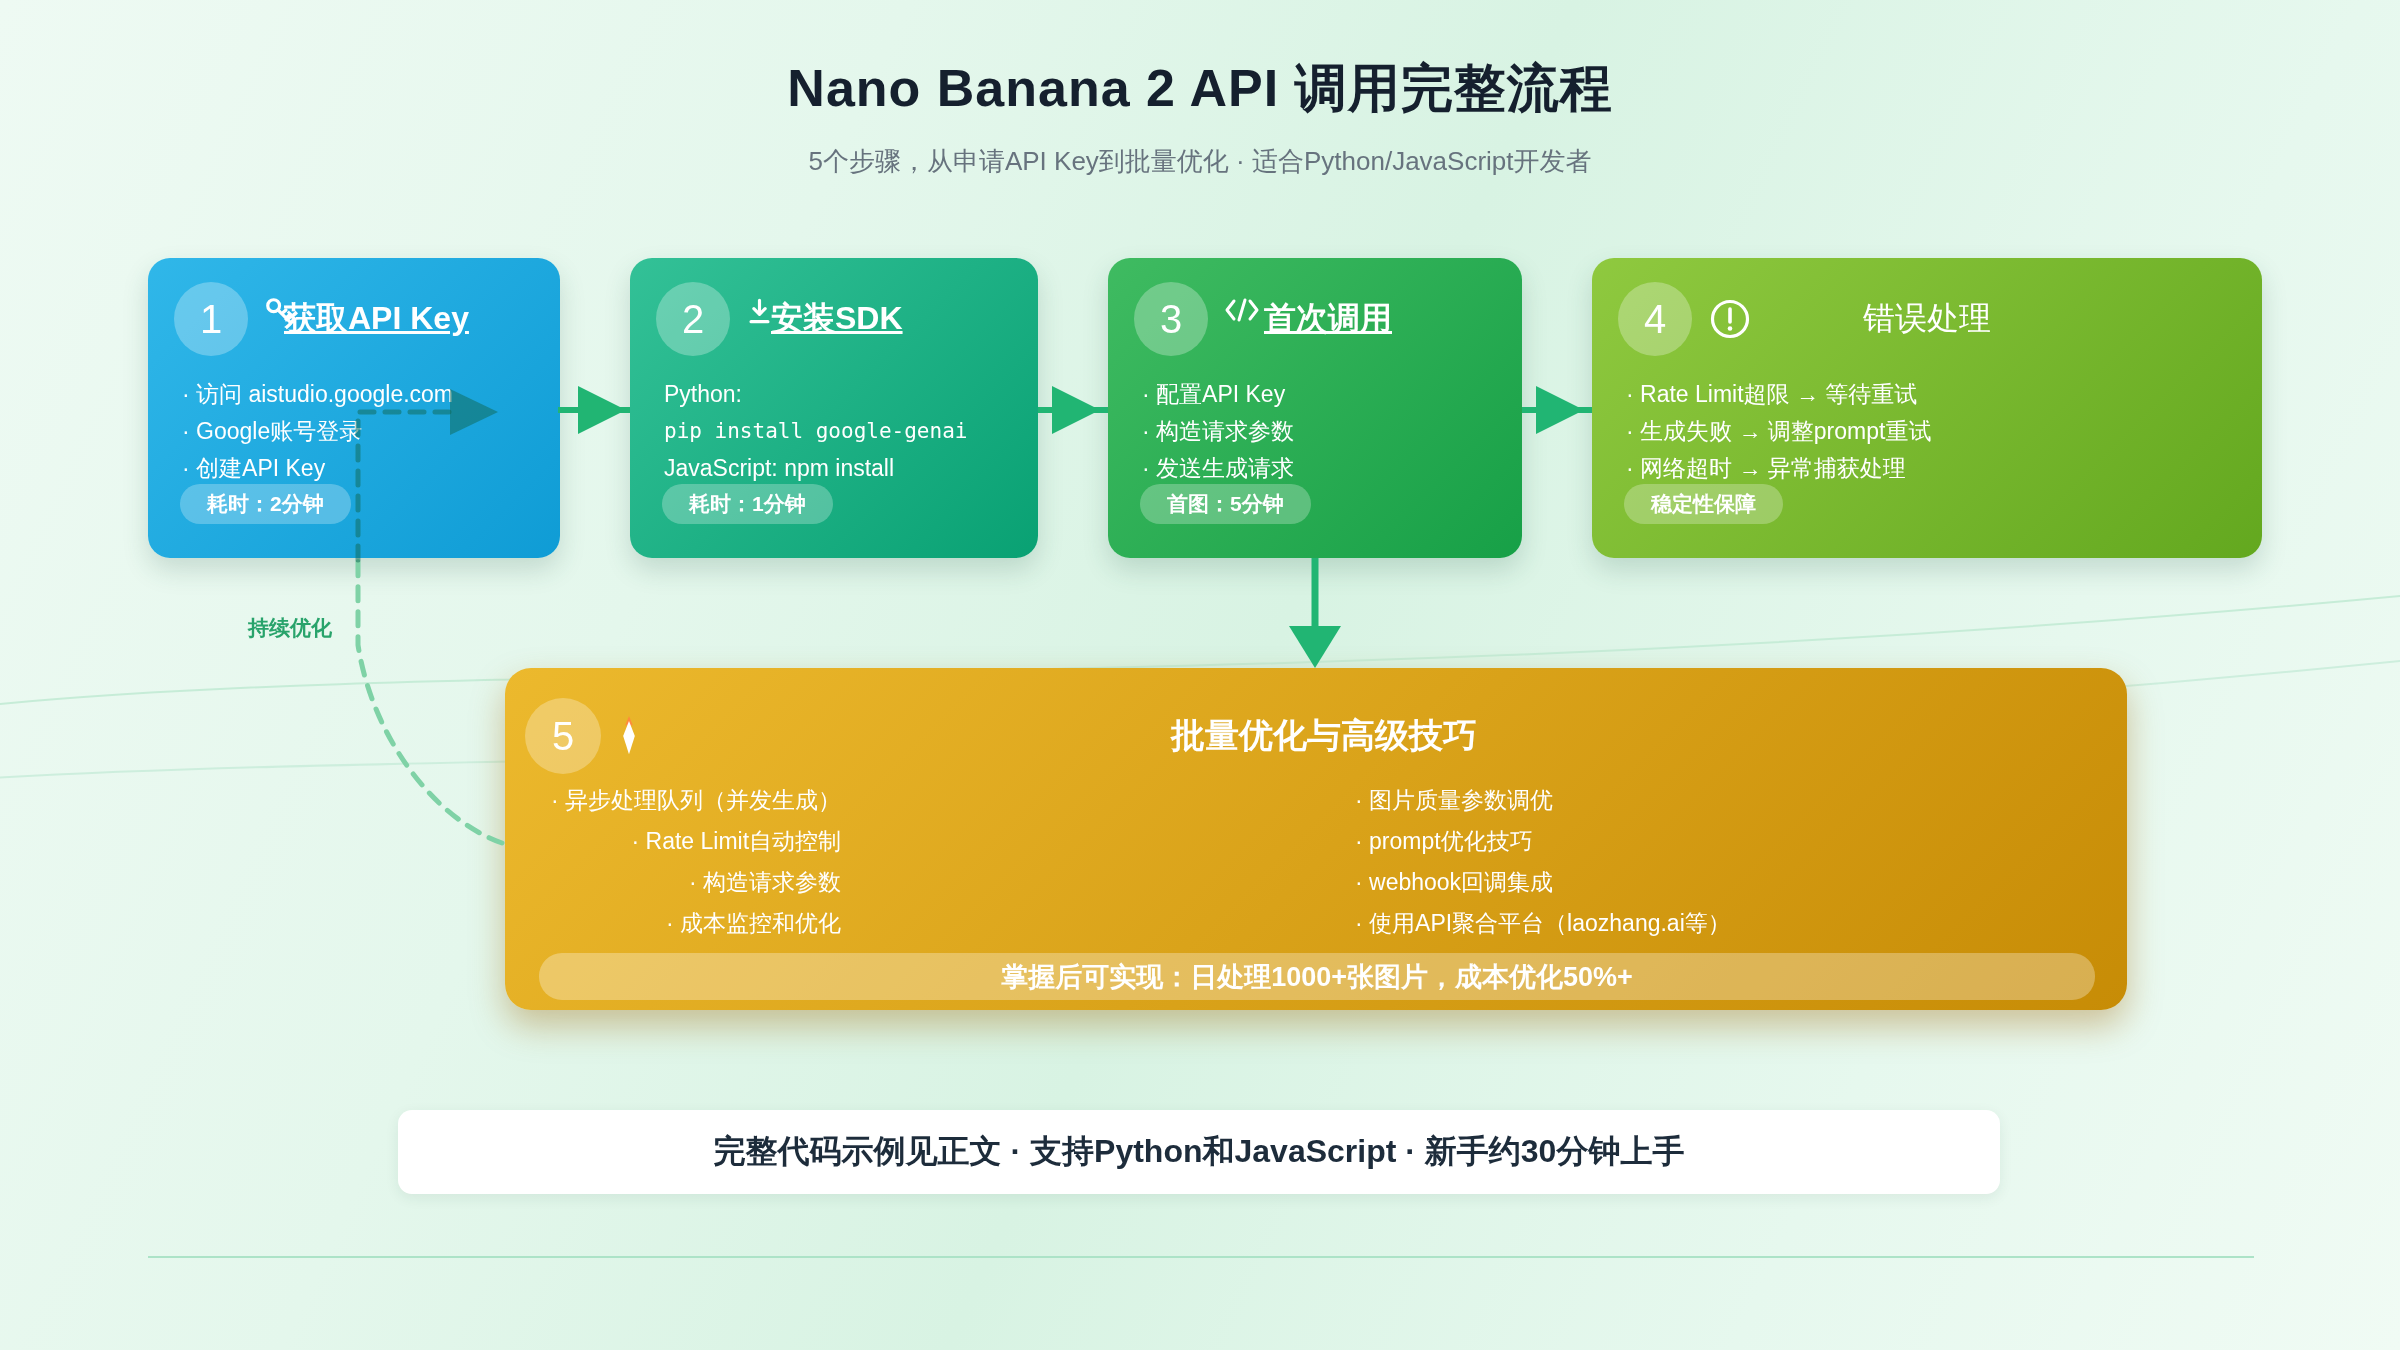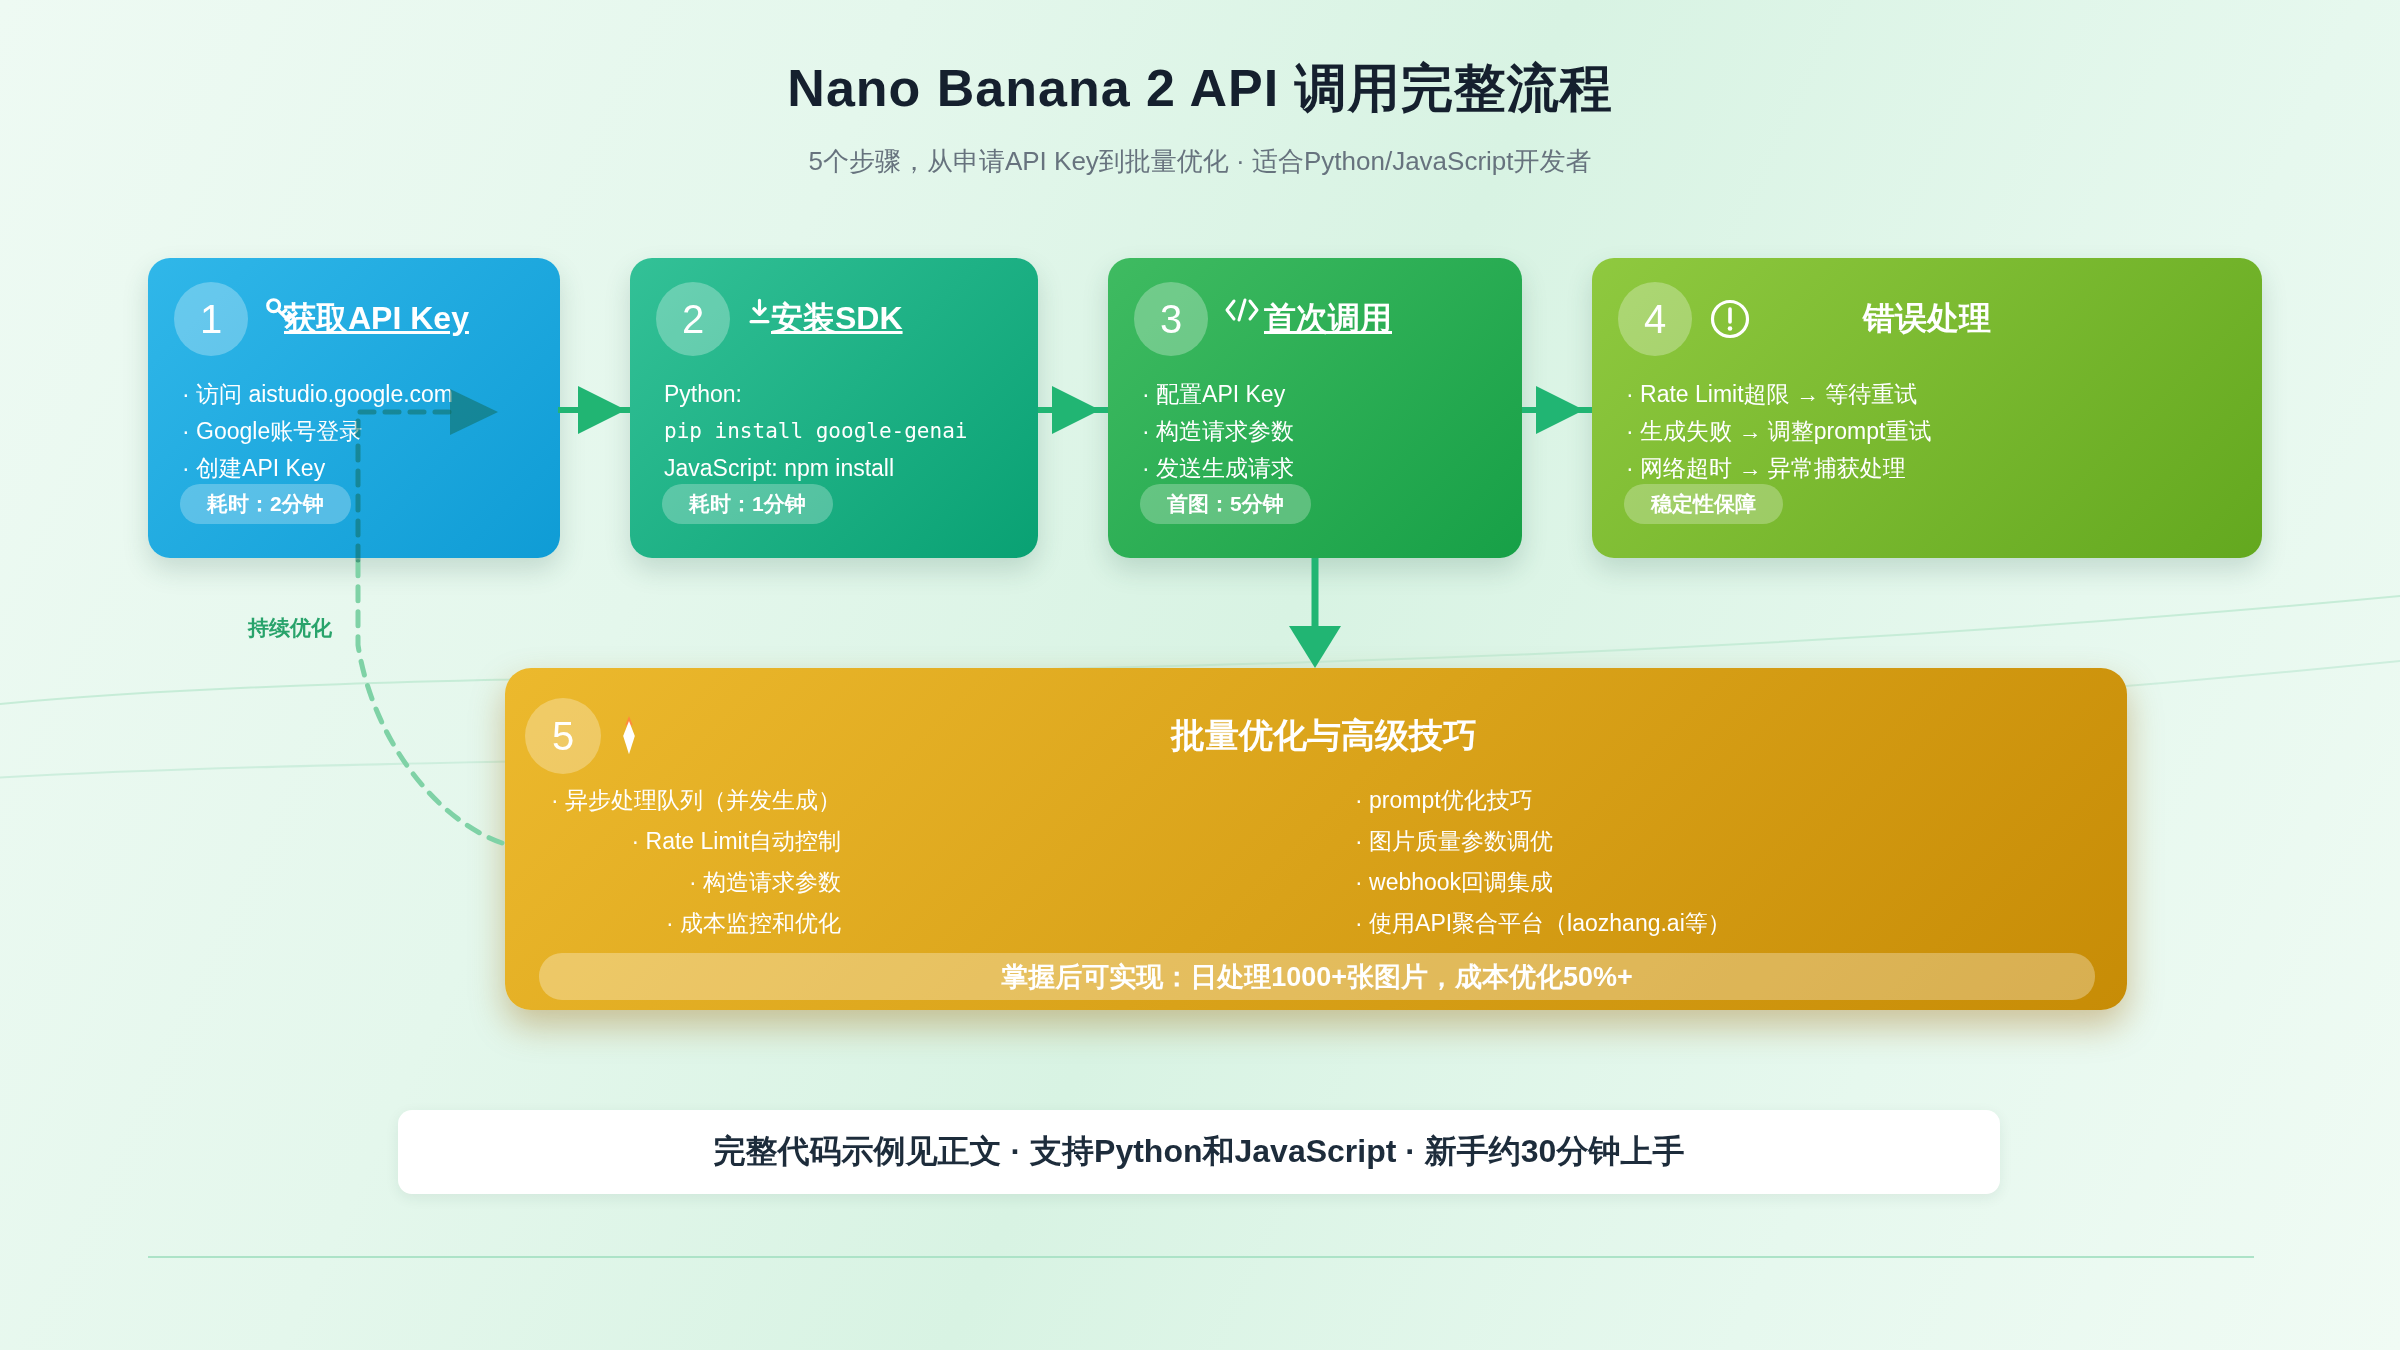--- a/index.html
+++ b/index.html
@@ -25,21 +25,21 @@
     box-shadow:0 16px 34px rgba(160,105,10,0.38);}
 
   .num{position:absolute;left:26px;top:24px;width:74px;height:74px;border-radius:50%;
     background:rgba(255,255,255,0.28);display:flex;align-items:center;justify-content:center;
     font-size:40px;font-weight:500;}
   .head{position:absolute;left:116px;top:24px;height:74px;display:flex;align-items:center;
     font-size:32px;font-weight:700;white-space:nowrap;text-decoration:underline;}
   .head .icon{display:flex;margin-right:4px;}
   .icon-overlap{margin-right:-10px !important;position:relative;top:-8px;}
   .center-title{position:absolute;left:0;right:0;top:24px;height:74px;display:flex;
-    align-items:center;justify-content:center;font-size:32px;font-weight:700;}
+    align-items:center;justify-content:center;font-size:32px;font-weight:400;}
   .head-icon-abs{position:absolute;left:116px;top:24px;height:74px;display:flex;align-items:center;}
 
   .bullets{position:absolute;left:34px;top:118px;font-size:23px;line-height:37px;}
   .bullets div{white-space:nowrap;}
   .mono{font-family:"DejaVu Sans Mono",monospace;font-size:21px;}
   .badge{position:absolute;left:32px;bottom:34px;height:40px;line-height:40px;border-radius:20px;
     background:rgba(255,255,255,0.26);padding:0 27px;font-size:21px;font-weight:700;white-space:nowrap;}
 
   .num5{left:20px;top:30px;width:76px;height:76px;}
   .title5{position:absolute;left:16px;right:0;top:30px;height:76px;display:flex;align-items:center;
@@ -158,22 +158,22 @@
         </svg>
     </div>
     <div class="title5">批量优化与高级技巧</div>
     <div class="cols5 col-left5">
       <div>· 异步处理队列（并发生成）</div>
       <div>· Rate Limit自动控制</div>
       <div>· 构造请求参数</div>
       <div>· 成本监控和优化</div>
     </div>
     <div class="cols5 col-right5">
+      <div>· 图片质量参数调优</div>
       <div>· prompt优化技巧</div>
-      <div>· 图片质量参数调优</div>
       <div>· webhook回调集成</div>
       <div>· 使用API聚合平台（laozhang.ai等）</div>
     </div>
     <div class="banner5">掌握后可实现：日处理1000+张图片，成本优化50%+</div>
   </div>
 
   <svg class="connectors" width="2400" height="1350" viewBox="0 0 2400 1350">
 
     <g>
       <line x1="558" y1="410" x2="630" y2="410" stroke="#21b573" stroke-width="6"></line>

